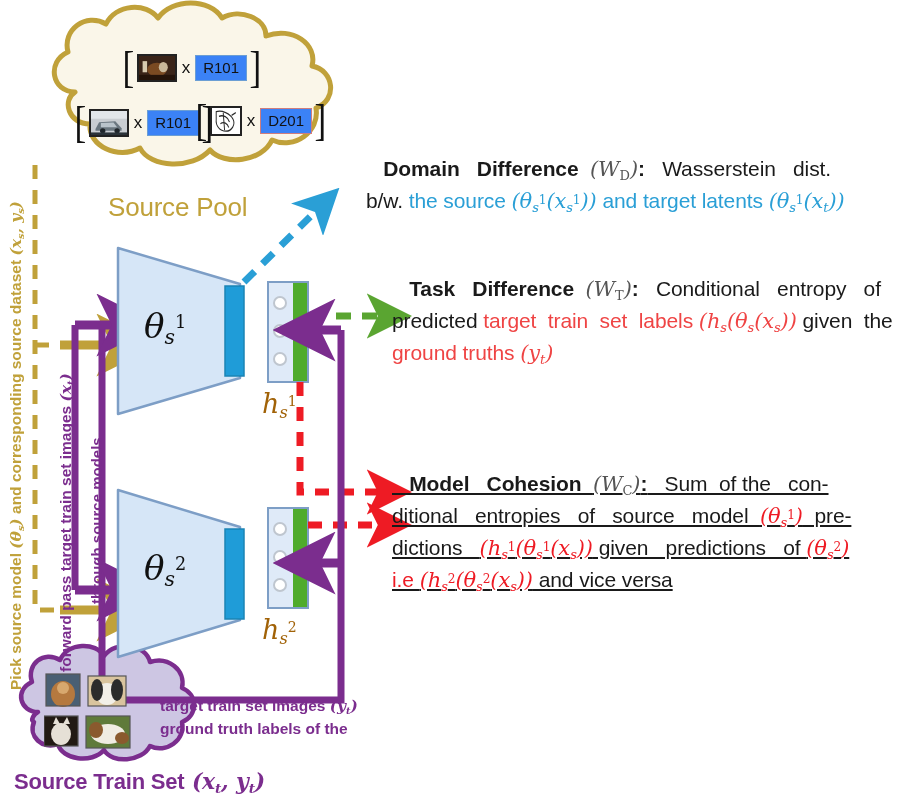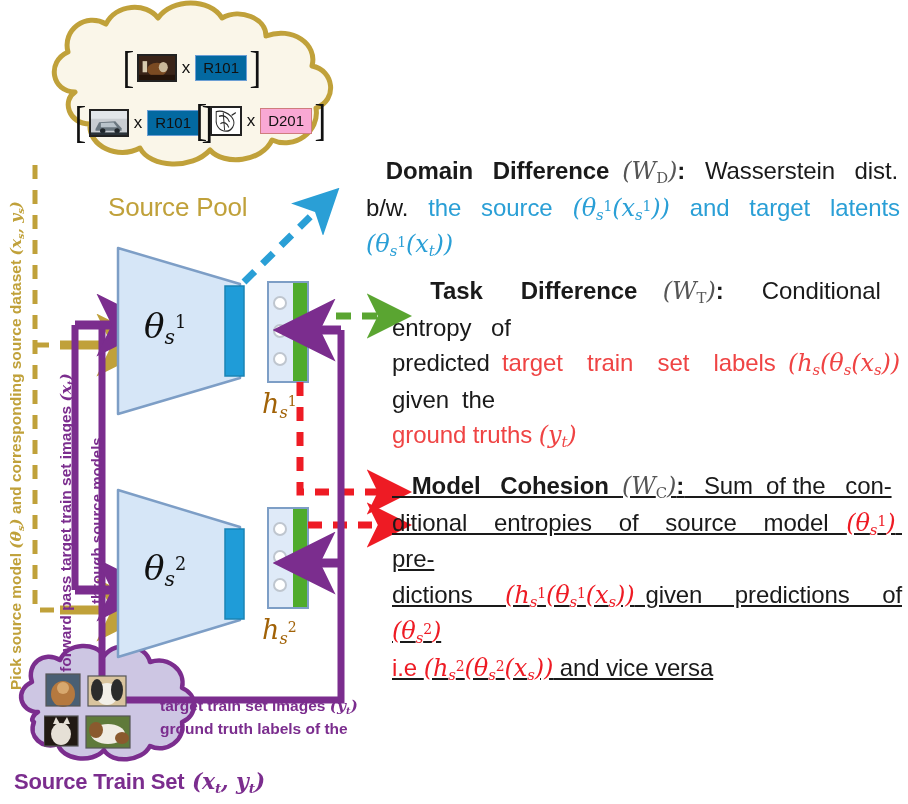--- a/index.html
+++ b/index.html
@@ -19,21 +19,21 @@
     position: absolute; left: 0; top: 0;
     width: 908px; height: 804px;
     pointer-events: none;
   }
   .abs { position: absolute; }
 
   
   .desc {
     position: absolute;
     font-family: "Liberation Sans", sans-serif;
-    font-size: 24px;
+    font-size: 21px;
     line-height: 1.48;
     text-align: justify;
     color: #1a1a1a;
     letter-spacing: -0.1px;
   }
   .desc b { font-weight: bold; }
   .blue  { color: #2a9fd6; margin-top: 19px; }
   .green { color: #ef4444; }
   .red   { color: #ee1b24; }
   .mth { font-family: "DejaVu Serif", serif; font-style: italic; }
@@ -66,29 +66,29 @@
     width: 40px; height: 28px;
     border: 2.5px solid #222;
     display: block;
   }
   .timesx {
     font-size: 17px; color: #111;
     margin: 0 5px; font-weight: 400;
   }
   .modelbox {
     border: 1.5px solid #6b9ed4;
-    background: #0369a1;
+    background: #3b82f6;
     color: #111;
     font-size: 15px;
     padding: 4px 7px 5px 7px;
     line-height: 1;
   }
   .modelbox.d201 {
     border-color: #cf7d7d;
-    background: #f9a8d4;
+    background: #3b82f6;
     text-align: center;
   }
 
   
   .pool-label {
     position: absolute;
     color: #c0a13a;
     font-weight: normal;
     font-size: 26px;
     letter-spacing: -0.2px;

